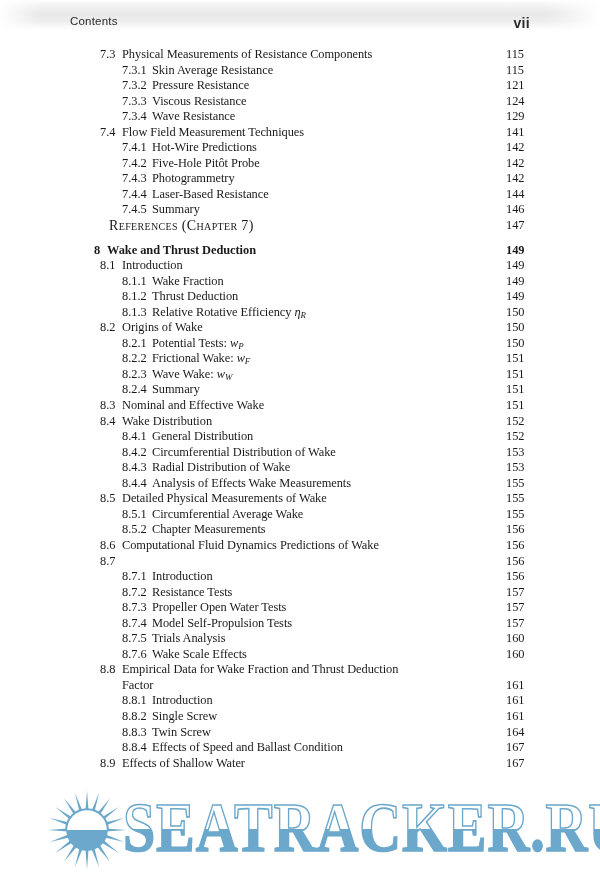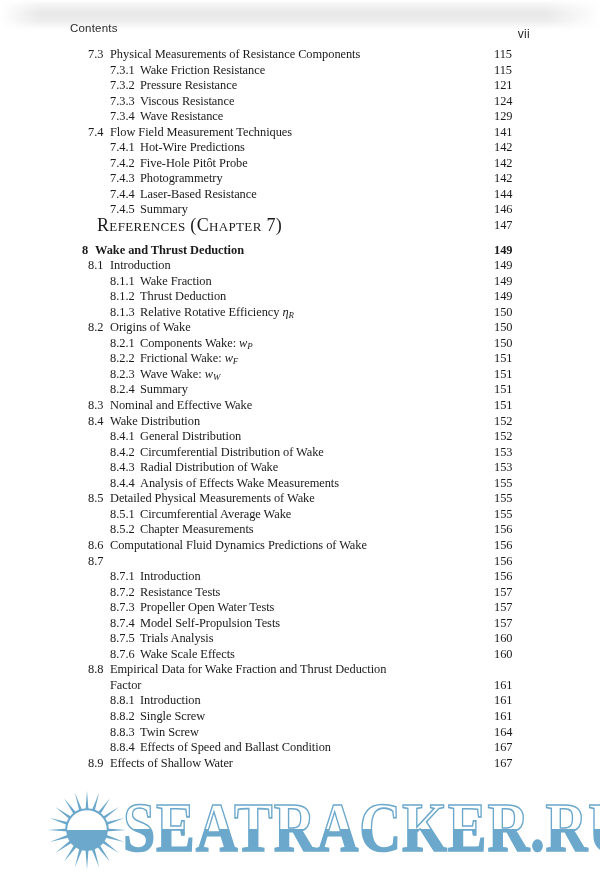--- a/index.html
+++ b/index.html
@@ -39,38 +39,37 @@
     background: linear-gradient(to left, #ffffff 0%, rgba(255,255,255,0) 100%);
   }
 
   
   .running-head {
     position: absolute;
     left: 70px; top: 15px;
     width: 460px;
     display: flex;
     justify-content: space-between;
-    align-items: center;
+    align-items: flex-start;
     font-family: "Liberation Sans", "DejaVu Sans", sans-serif;
     font-size: 11.5px;
     color: #2b2b2b;
     letter-spacing: 0.2px;
     gap: 9px;
   }
   .running-head .folio {
-    font-size: 12px;
-    font-weight: 400;
+    font-size: 14px;
+    font-weight: 700;
     letter-spacing: 0.3px;
-    margin-top: 12px;
   }
 
   
   .toc {
     position: absolute;
-    left: 0;
+    left: 12px;
     top: 47px;
     width: 554px;
   }
   .row {
     position: relative;
     height: 15.55px;
     font-size: 12.4px;
     line-height: 15.55px;
     white-space: nowrap;
   }
@@ -99,21 +98,21 @@
 
   .lvl-sub .num      { left: 110px; }
   .lvl-sub .txt      { left: 140px; }
 
   .lvl-cont .txt     { left: 110px; }
 
   .lvl-refs .txt {
     left: 97px;
     font-variant: small-caps;
     letter-spacing: 0.35px;
-    font-size: 18px;
+    font-size: 14px;
   }
 
   .row.gap-before { margin-top: 9px; }
 
   i.math {
     font-style: italic;
     font-family: "Liberation Serif", "DejaVu Serif", serif;
   }
   i.math sub {
     font-style: italic;
@@ -161,21 +160,21 @@
 </div>
 
 <div class="toc" id="toc-root">
     <div class="row lvl-section">
       <span class="num">7.3</span>
       <span class="txt">Physical Measurements of Resistance Components</span>
       <span class="pg">115</span>
     </div>
     <div class="row lvl-sub">
       <span class="num">7.3.1</span>
-      <span class="txt">Wake Friction Resistance</span>
+      <span class="txt">Skin Average Resistance</span>
       <span class="pg">115</span>
     </div>
     <div class="row lvl-sub">
       <span class="num">7.3.2</span>
       <span class="txt">Pressure Resistance</span>
       <span class="pg">121</span>
     </div>
     <div class="row lvl-sub">
       <span class="num">7.3.3</span>
       <span class="txt">Viscous Resistance</span>
@@ -245,21 +244,21 @@
       <span class="txt"><span>Relative Rotative Efficiency </span><i class="math">η<sub>R</sub></i></span>
       <span class="pg">150</span>
     </div>
     <div class="row lvl-section">
       <span class="num">8.2</span>
       <span class="txt">Origins of Wake</span>
       <span class="pg">150</span>
     </div>
     <div class="row lvl-sub">
       <span class="num">8.2.1</span>
-      <span class="txt"><span>Components Wake: </span><i class="math">w<sub>P</sub></i></span>
+      <span class="txt"><span>Potential Tests: </span><i class="math">w<sub>P</sub></i></span>
       <span class="pg">150</span>
     </div>
     <div class="row lvl-sub">
       <span class="num">8.2.2</span>
       <span class="txt"><span>Frictional Wake: </span><i class="math">w<sub>F</sub></i></span>
       <span class="pg">151</span>
     </div>
     <div class="row lvl-sub">
       <span class="num">8.2.3</span>
       <span class="txt"><span>Wave Wake: </span><i class="math">w<sub>W</sub></i></span>

